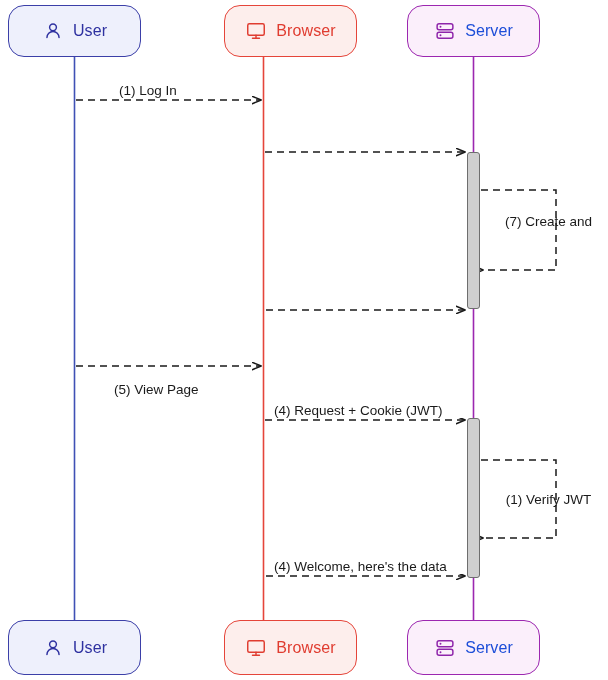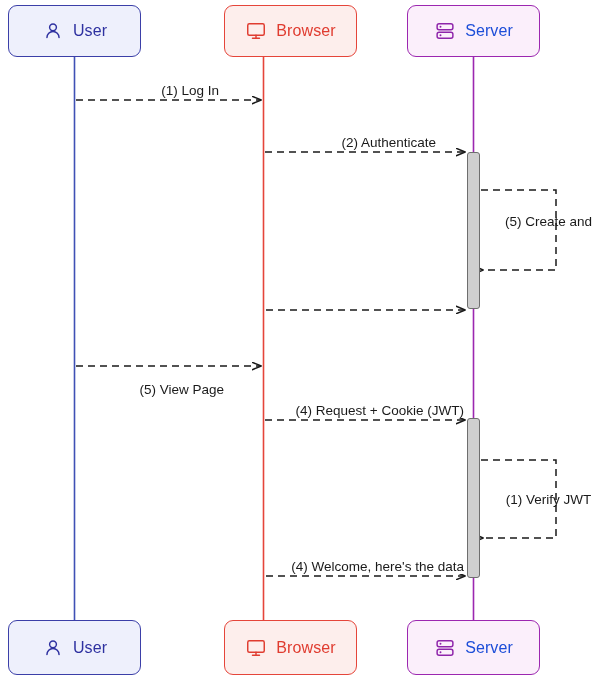--- a/index.html
+++ b/index.html
@@ -2,40 +2,40 @@
 <html><head>
 <meta charset="utf-8">
 <style>
   html,body{margin:0;padding:0;background:#ffffff;}
   body{width:608px;height:680px;position:relative;
        font-family:"Liberation Sans","DejaVu Sans",sans-serif;
        -webkit-font-smoothing:antialiased;}
   #canvas{position:absolute;inset:0;width:608px;height:680px;}
 
   
-  .actor-box{position:absolute;box-sizing:border-box;border-radius:9px;
+  .actor-box{position:absolute;box-sizing:border-box;border-radius:16px;
              display:flex;align-items:center;justify-content:center;gap:9px;
              border-width:1.6px;border-style:solid;}
   .actor-label{font-size:16px;letter-spacing:.1px;white-space:nowrap;}
   .actor-icon{display:block;width:22px;height:22px;flex:0 0 auto;}
 
   .a-user   {background:#eef0fc;border-color:#3b3fa8;}
   .a-user   .actor-label{color:#2e31a0;}
   .a-browser{background:#fdeeec;border-color:#e5453a;margin-left:27px;}
   .a-browser .actor-label{color:#e03c30;}
   .a-server {background:#fbeffb;border-color:#9c27b0;}
   .a-server .actor-label{color:#1d4ed8;}
 
   
   .activation{position:absolute;box-sizing:border-box;width:13px;
               background:#cfcfcf;border:1px solid #6e6e6e;border-radius:3px;}
 
   
   .msg-label{position:absolute;font-size:13.5px;color:#1a1a1a;
-             white-space:nowrap;text-align:right;}
+             white-space:nowrap;text-align:left;}
   .loop-label{position:absolute;font-size:13.5px;color:#1a1a1a;
               text-align:center;line-height:17px;}
 </style>
 </head>
 <body>
 
 <div id="canvas">
 
   <svg width="608" height="680" viewBox="0 0 608 680" style="position:absolute;left:0;top:0;">
     <defs>
@@ -120,24 +120,23 @@
       <rect x="3.4" y="4" width="17.2" height="6.6" rx="2.2" fill="none" stroke="#8e24aa" stroke-width="1.6"></rect>
       <rect x="3.4" y="13.4" width="17.2" height="6.6" rx="2.2" fill="none" stroke="#8e24aa" stroke-width="1.6"></rect>
       <circle cx="7.1" cy="7.3" r="1.05" fill="#8e24aa"></circle>
       <circle cx="7.1" cy="16.7" r="1.05" fill="#8e24aa"></circle>
     </svg>
     <span class="actor-label">Server</span>
   </div>
 
   <div class="msg-label" style="left:119px;top:83px;width:100px;background:#fff;">(1) Log In</div>
 
-  <div class="msg-label" style="left:296px;top:135px;width:140px;background:#fff;">(2) Authenticate</div>
 
   <div class="loop-label" style="left:489px;top:213px;width:119px;">
-    <div>(5) Create and</div>
+    <div>(7) Create and</div>
   </div>
 
 
   <div class="msg-label" style="left:114px;top:349px;width:110px;background:#fff;margin-top:33px;">(5) View Page</div>
 
   <div class="msg-label" style="left:274px;top:403px;width:190px;background:#fff;">(4) Request + Cookie (JWT)</div>
 
   <div class="loop-label" style="left:489px;top:491px;width:119px;">
     <div>(1) Verify JWT</div>
   </div>

